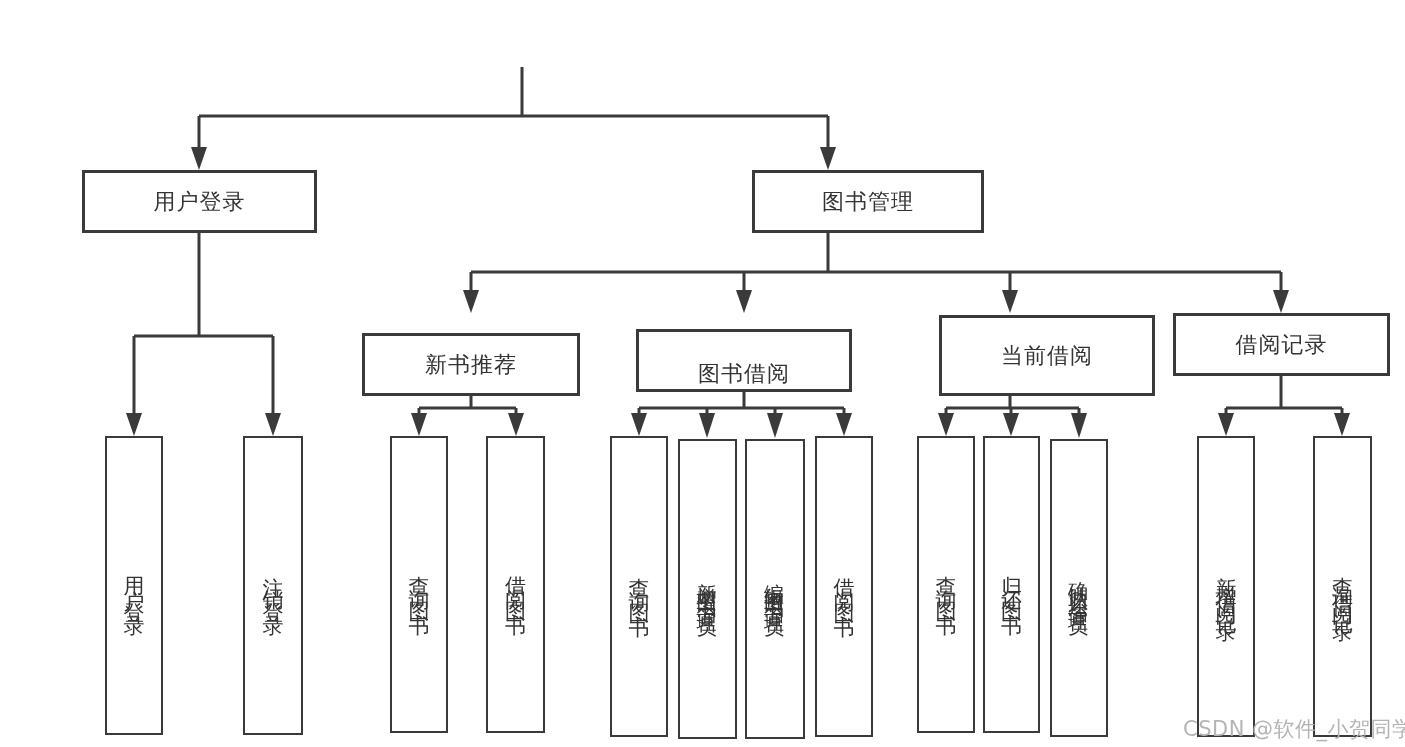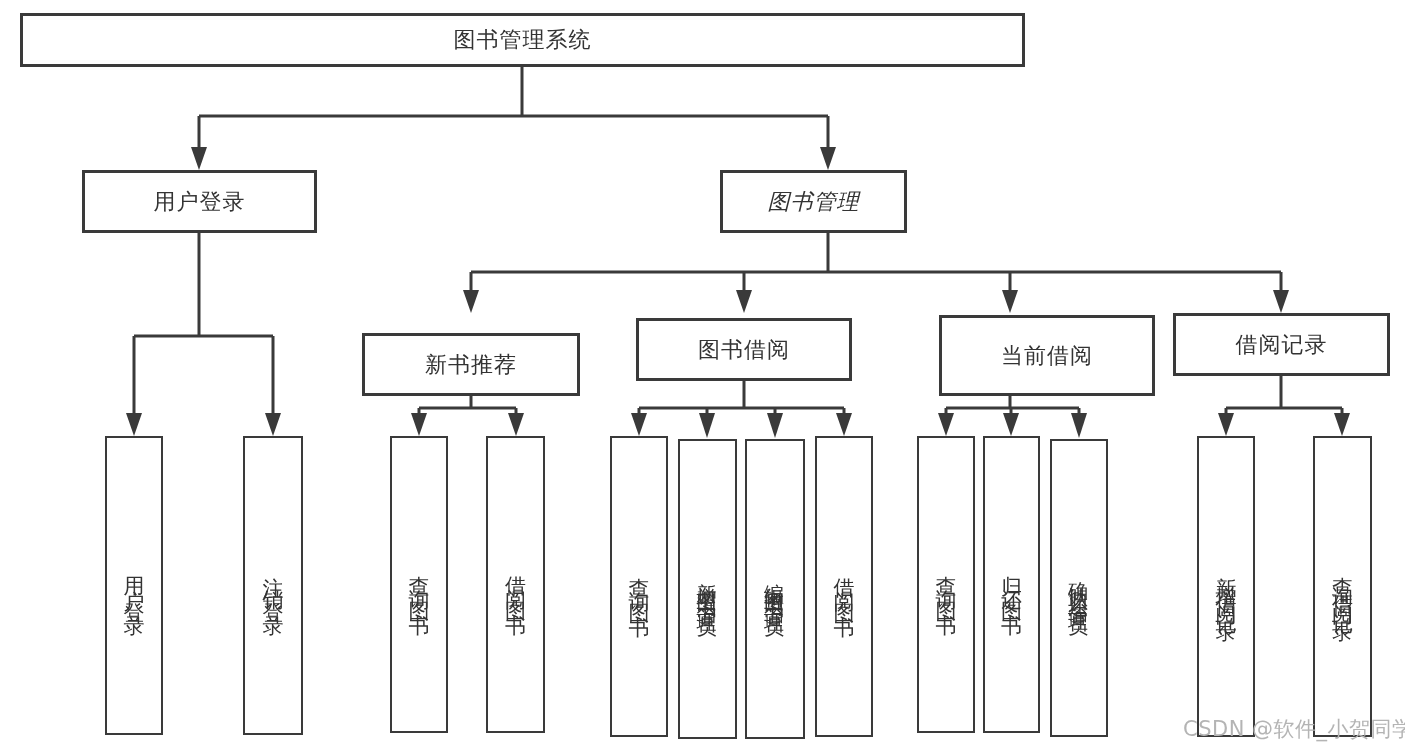--- a/index.html
+++ b/index.html
@@ -34,23 +34,23 @@
     letter-spacing:0;
   }
   .leaf .vtxt{display:block;}
   .ls4{letter-spacing:13px;}
   .ls6{letter-spacing:9px;}
   .ls9{letter-spacing:5px;font-size:20px;}
 
   
   .n-root{left:20px;top:13px;width:1005px;height:54px;}
   .n-user-login{left:82px;top:170px;width:235px;height:63px;}
-  .n-book-mgmt{left:720px;top:170px;width:187px;height:63px;font-style:italic;}
+  .n-book-mgmt{left:752px;top:170px;width:232px;height:63px;}
   .n-new-rec{left:362px;top:313px;width:218px;height:63px;margin-top:20px;}
-  .n-book-borrow{left:636px;top:318px;width:216px;height:63px;}
+  .n-book-borrow{left:636px;top:329px;width:216px;height:63px;align-items:flex-end;}
   .n-cur-borrow{left:902px;top:315px;width:216px;height:81px;margin-left:37px;}
   .n-rec{left:1173px;top:313px;width:217px;height:63px;}
 
   .l1{left:105px;top:436px;width:58px;height:299px;}
   .l2{left:243px;top:436px;width:60px;height:299px;}
   .l3{left:390px;top:436px;width:58px;height:297px;}
   .l4{left:486px;top:436px;width:59px;height:297px;}
   .l5{left:610px;top:436px;width:58px;height:301px;}
   .l6{left:678px;top:439px;width:59px;height:300px;}
   .l7{left:745px;top:439px;width:60px;height:300px;}
@@ -105,23 +105,20 @@
     <path class="line" d="M1010 376 V408 M946 408 H1079 M946 408 V416 M1011 408 V416 M1079 408 V416"></path>
     <path class="arrow" d="M938 413 L954 413 L946 436 Z"></path>
     <path class="arrow" d="M1003 413 L1019 413 L1011 436 Z"></path>
     <path class="arrow" d="M1071 413 L1087 413 L1079 438 Z"></path>
 
     <path class="line" d="M1281 376 V408 M1226 408 H1342 M1226 408 V416 M1342 408 V416"></path>
     <path class="arrow" d="M1218 413 L1234 413 L1226 436 Z"></path>
     <path class="arrow" d="M1334 413 L1350 413 L1342 436 Z"></path>
   </svg>
 
-  <div class="node n-root">
-    <span>图书管理系统</span>
-  </div>
 
   <div class="node n-user-login">
     <span>用户登录</span>
   </div>
   <div class="node n-book-mgmt">
     <span>图书管理</span>
   </div>
 
   <div class="node n-new-rec">
     <span>新书推荐</span>

